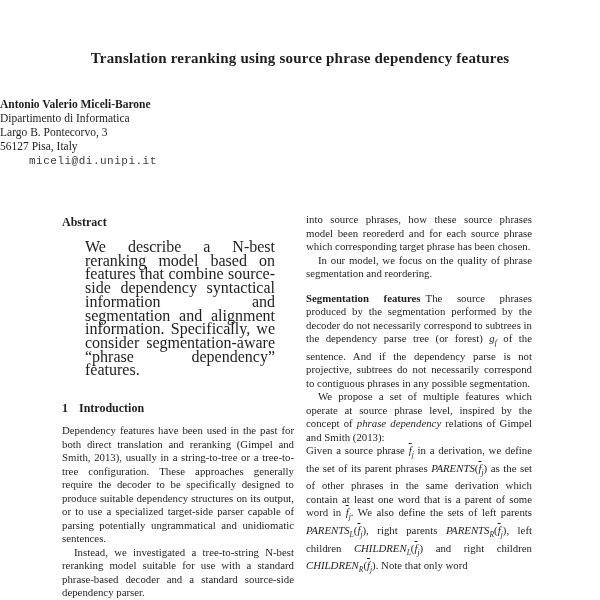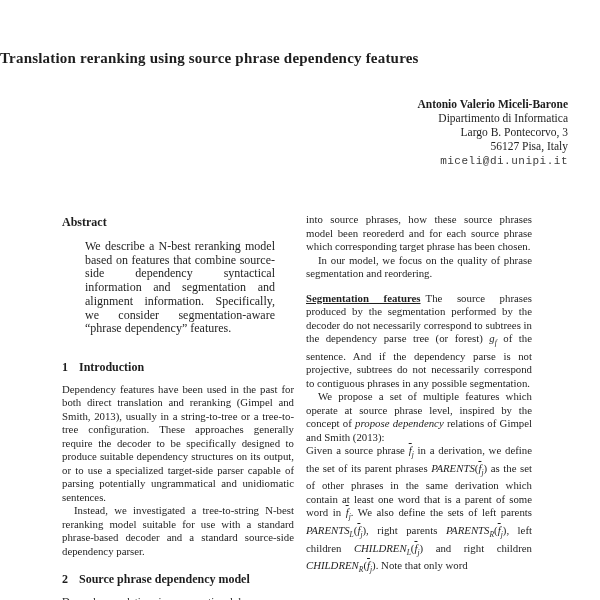--- a/index.html
+++ b/index.html
@@ -3,50 +3,50 @@
 <meta charset="utf-8">
 <style>
   html,body { margin:0; padding:0; background:#ffffff; }
   .page {
     position:relative; width:600px; height:600px;
     background:#ffffff; color:#1e1e1e; overflow:hidden;
     font-family:"Liberation Serif","DejaVu Serif",serif;
   }
   .title {
     position:absolute; top:50px; left:0; width:600px;
-    text-align:left; font-size:15px; font-weight:bold; margin:0;
+    text-align:center; font-size:15px; font-weight:bold; margin:0;
     letter-spacing:0.2px;
   }
   .authorblock {
     position:absolute; top:97px; left:0; width:568px;
-    text-align:right; font-size:11.5px; line-height:14px;
+    text-align:left; font-size:11.5px; line-height:14px;
   }
   .author-name { font-weight:bold; }
   .author-email {
     font-family:"Liberation Mono","DejaVu Sans Mono",monospace;
     font-size:11px; color:#3c3c3c; margin-top:1px; letter-spacing:0.5px;padding-left:29px;
   }
   .col { position:absolute; top:213px; height:387px; overflow:hidden; }
   .col-left  { left:62px;  width:232px; }
   .col-right { left:306px; width:226px; }
   .abs-head { font-weight:bold; font-size:12px; margin:2px 0 10px 0; }
   .abs-body {
-    margin:0 19px 0 23px; font-size:12px; line-height:13.7px;
+    margin:0 19px 0 23px; font-size:16px; line-height:13.7px;
     text-align:justify; text-justify:inter-word;
   }
   .sec-head { font-weight:bold; font-size:12px; margin:14px 0 8px 0; }
   .sec-head.first { margin-top:24px; }
   .sec-num { display:inline-block; min-width:17px; }
   .body-p {
     margin:0; font-size:10.8px; line-height:13.5px;
     text-align:justify; text-justify:inter-word;
   }
   .indent { text-indent:12px; }
   .runin { margin-top:11px; }
-  .r-b { font-weight:bold; margin-right:5px;text-decoration:underline; }
+  .r-b { font-weight:bold; margin-right:5px; }
   .r-i { font-style:italic; }
   .r-m { font-style:italic; }
   .r-mbar { font-style:italic; text-decoration:overline; }
   .r-msub { font-style:italic; font-size:7.5px; vertical-align:sub; }
 </style>
 </head>
 <body>
 
 <div class="page">
 
@@ -73,17 +73,17 @@
     <div class="sec-head">
       <span class="sec-num">2</span><span>Source phrase dependency model</span>
     </div>
     <p class="body-p">Dependency relations in a conventional depen-</p>
   </div>
 
   <div class="col col-right">
     <p class="body-p">into source phrases, how these source phrases model been reorederd and for each source phrase which corresponding target phrase has been chosen.</p>
     <p class="body-p indent">In our model, we focus on the quality of phrase segmentation and reordering.</p>
     <p class="body-p runin"><span class="r-b">Segmentation features</span><span>The source phrases produced by the segmentation performed by the decoder do not necessarily correspond to subtrees in the dependency parse tree (or forest) </span><span class="r-m">g</span><span class="r-msub">f</span><span> of the sentence. And if the dependency parse is not projective, subtrees do not necessarily correspond to contiguous phrases in any possible segmentation.</span></p>
-    <p class="body-p indent"><span>We propose a set of multiple features which operate at source phrase level, inspired by the concept of </span><span class="r-i">propose dependency</span><span> relations of Gimpel and Smith (2013):</span></p>
+    <p class="body-p indent"><span>We propose a set of multiple features which operate at source phrase level, inspired by the concept of </span><span class="r-i">phrase dependency</span><span> relations of Gimpel and Smith (2013):</span></p>
     <p class="body-p"><span>Given a source phrase </span><span class="r-mbar">f</span><span class="r-msub">j</span><span> in a derivation, we define the set of its parent phrases </span><span class="r-m">PARENTS</span><span>(</span><span class="r-mbar">f</span><span class="r-msub">j</span><span>)</span><span> as the set of other phrases in the same derivation which contain at least one word that is a parent of some word in </span><span class="r-mbar">f</span><span class="r-msub">j</span><span>. We also define the sets of left parents </span><span class="r-m">PARENTS</span><span class="r-msub">L</span><span>(</span><span class="r-mbar">f</span><span class="r-msub">j</span><span>)</span><span>, right parents </span><span class="r-m">PARENTS</span><span class="r-msub">R</span><span>(</span><span class="r-mbar">f</span><span class="r-msub">j</span><span>)</span><span>, left children </span><span class="r-m">CHILDREN</span><span class="r-msub">L</span><span>(</span><span class="r-mbar">f</span><span class="r-msub">j</span><span>)</span><span> and right children </span><span class="r-m">CHILDREN</span><span class="r-msub">R</span><span>(</span><span class="r-mbar">f</span><span class="r-msub">j</span><span>)</span><span>. Note that only word</span></p>
   </div>
 
 </div>
 
 </body></html>

